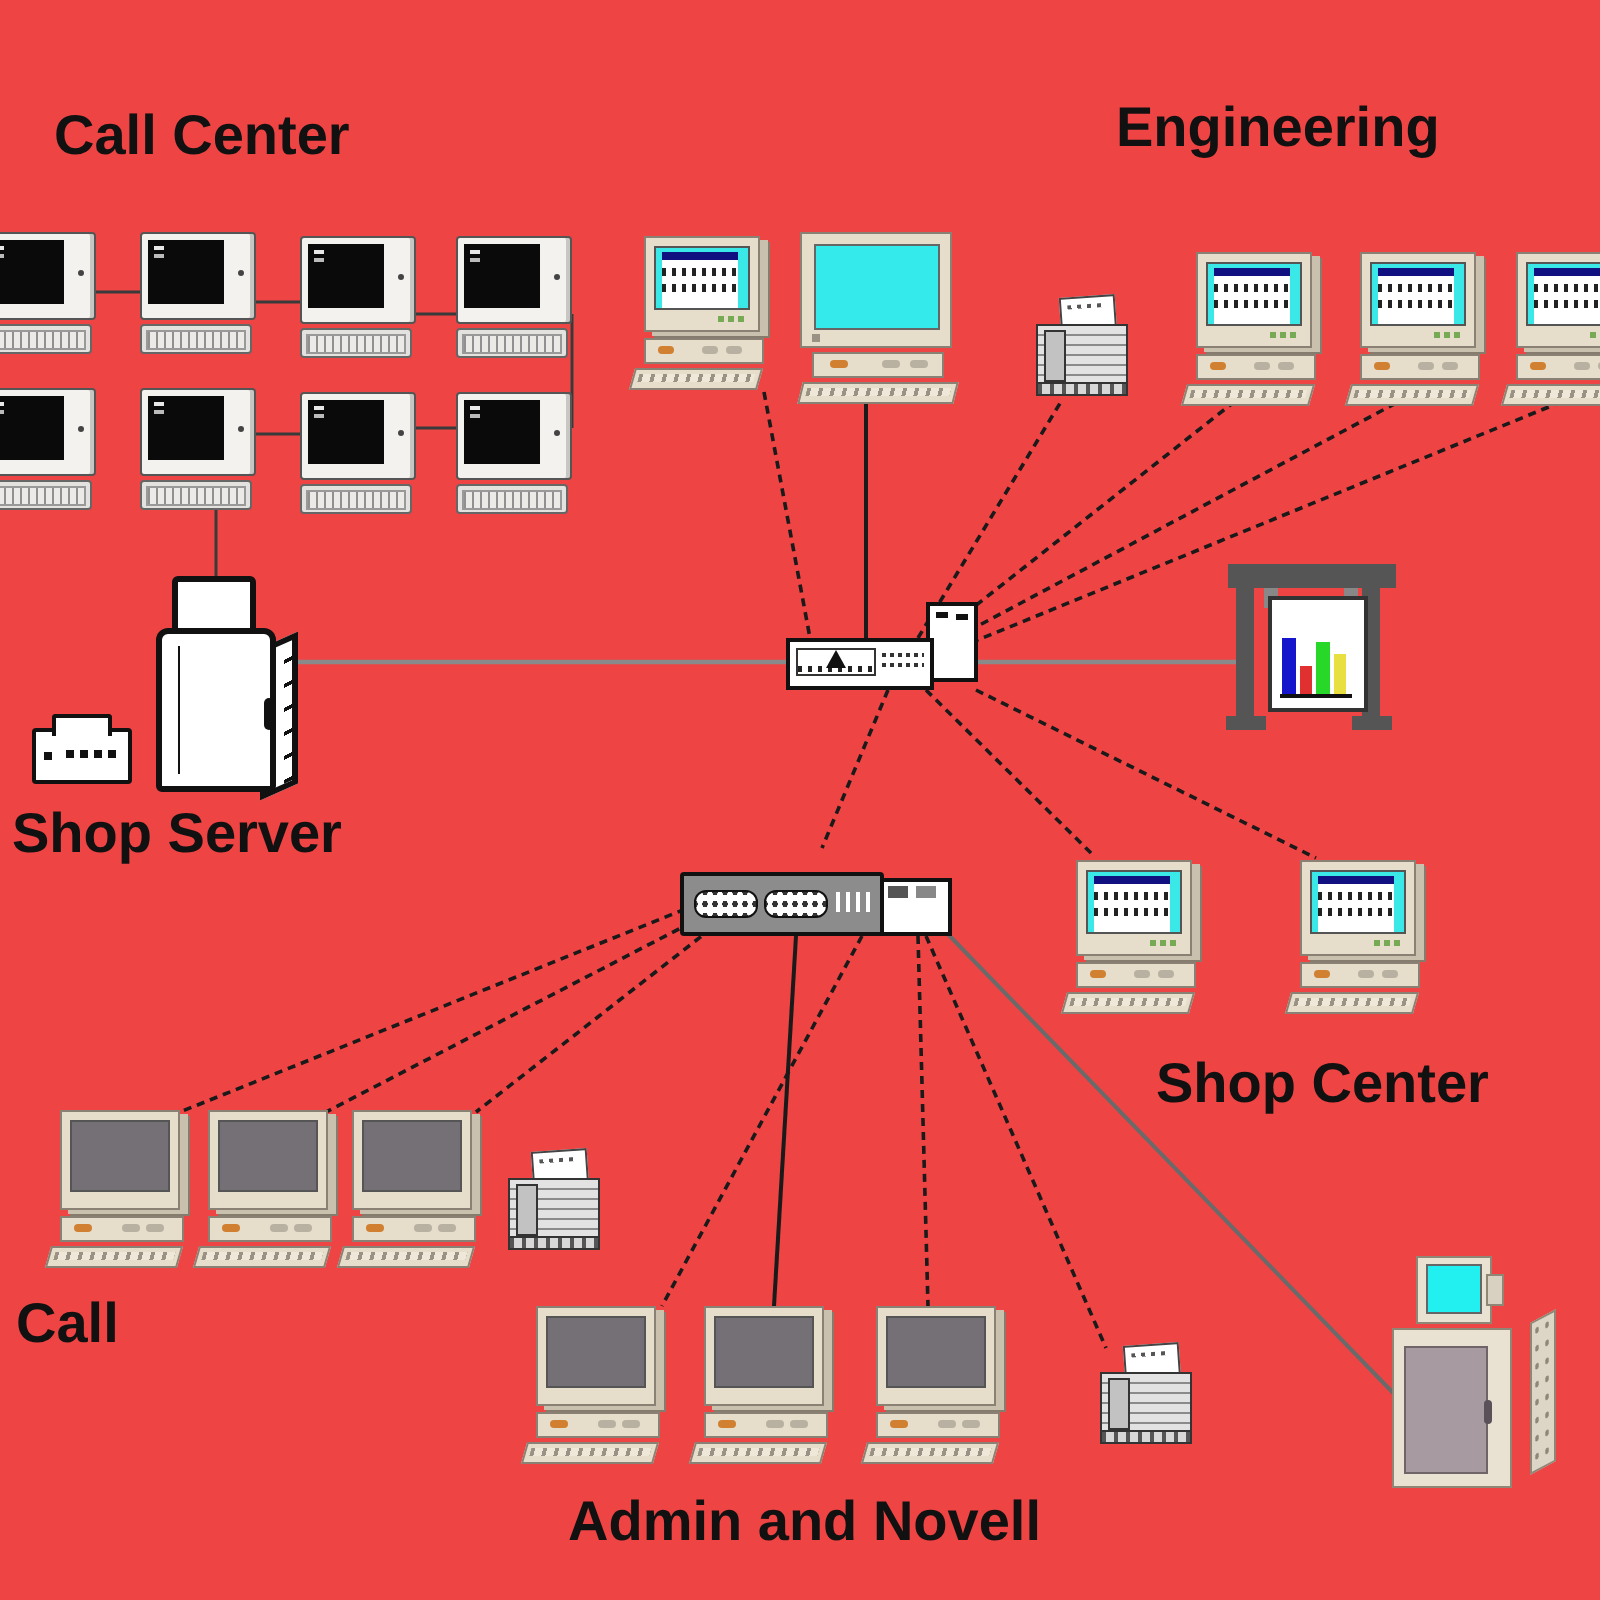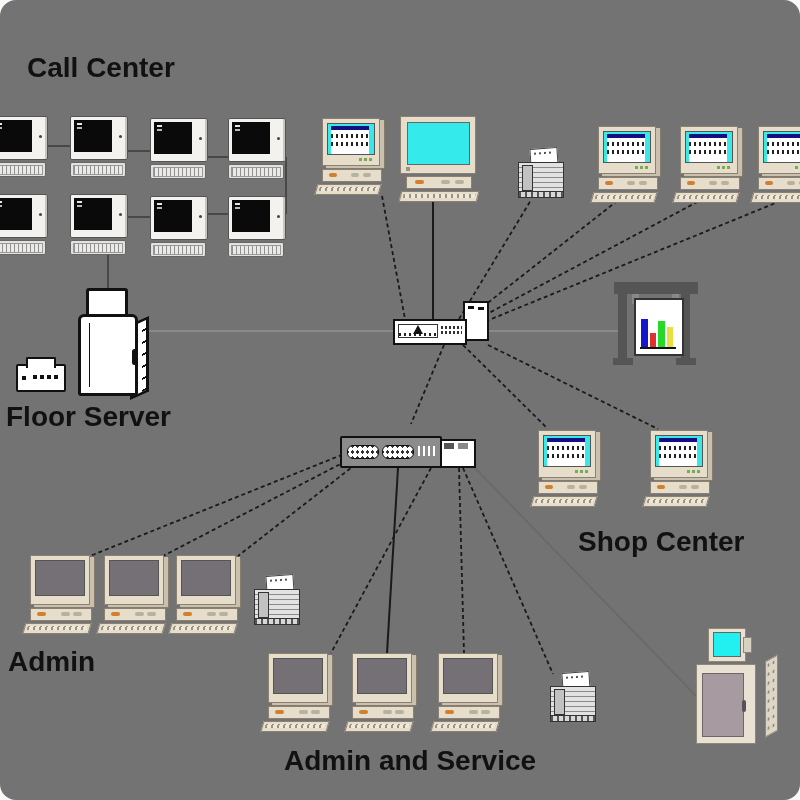--- a/index.html
+++ b/index.html
@@ -1,17 +1,17 @@
 <!DOCTYPE html>
 <html><head>
 <meta charset="utf-8">
 <style>
   html,body{margin:0;padding:0;background:#fbf9f6;}
-  #canvas{position:relative;width:800px;height:800px;background:#737373;overflow:hidden;
-          font-family:"Liberation Sans",sans-serif;border-radius:16px;}
+  #canvas{position:relative;width:800px;height:800px;background:#ef4444;overflow:hidden;
+          font-family:"Liberation Sans",sans-serif;}
   .lbl{position:absolute;font-weight:bold;font-size:28px;color:#111;white-space:nowrap;letter-spacing:0;}
   svg.links{position:absolute;left:0;top:0;pointer-events:none;}
 
   
   .dev{position:absolute;}
 
   
   .term .mon{position:relative;width:56px;height:42px;background:#f4f2ee;border:1px solid #555;border-radius:2px;box-shadow:inset -2px 0 0 #c8c6c2;}
   .term .scr{position:absolute;left:3px;top:3px;width:38px;height:32px;background:#0a0a0a;}
   .term .scr::before{content:"";position:absolute;left:3px;top:3px;width:5px;height:2px;background:#e8e8e8;box-shadow:0 4px 0 #bbb;}
@@ -149,24 +149,25 @@
       <line x1="349" y1="452" x2="90" y2="556"></line>
       <line x1="352" y1="458" x2="163" y2="556"></line>
       <line x1="356" y1="464" x2="238" y2="556"></line>
       <line x1="431" y1="468" x2="331" y2="653"></line>
       <line x1="459" y1="468" x2="464" y2="653"></line>
       <line x1="463" y1="468" x2="553" y2="674"></line>
     </g>
   </svg>
 
   <div class="lbl" style="left:27px;top:52px">Call Center</div>
-  <div class="lbl" style="left:6px;top:401px">Floor Server</div>
+  <div class="lbl" style="left:558px;top:48px">Engineering</div>
+  <div class="lbl" style="left:6px;top:401px">Shop Server</div>
   <div class="lbl" style="left:578px;top:526px">Shop Center</div>
-  <div class="lbl" style="left:8px;top:646px">Admin</div>
-  <div class="lbl" style="left:284px;top:745px">Admin and Service</div>
+  <div class="lbl" style="left:8px;top:646px">Call</div>
+  <div class="lbl" style="left:284px;top:745px">Admin and Novell</div>
 
   <div class="dev term" style="left:-10px;top:116px">
       <div class="mon">
         <div class="scr"></div>
       </div>
       <div class="kb"></div>
     </div>
   <div class="dev term" style="left:70px;top:116px">
       <div class="mon">
         <div class="scr"></div>

